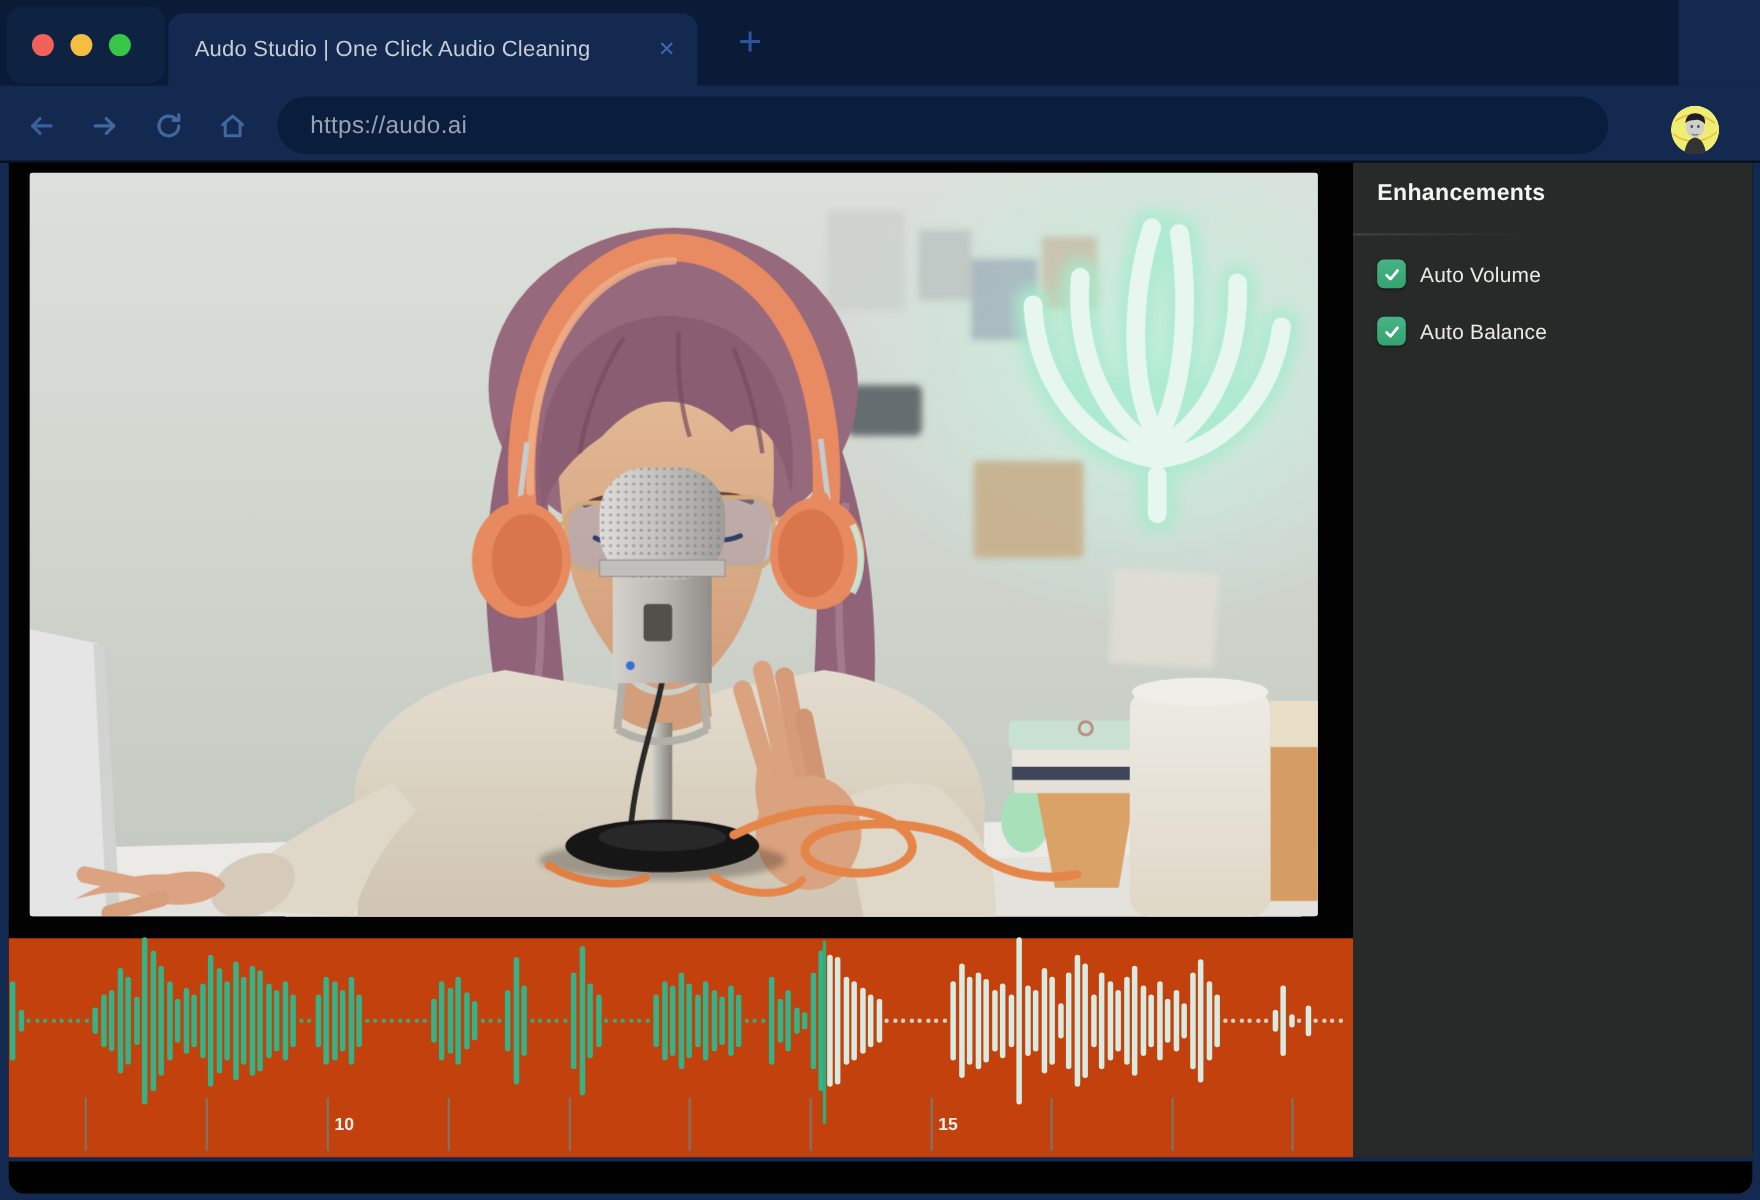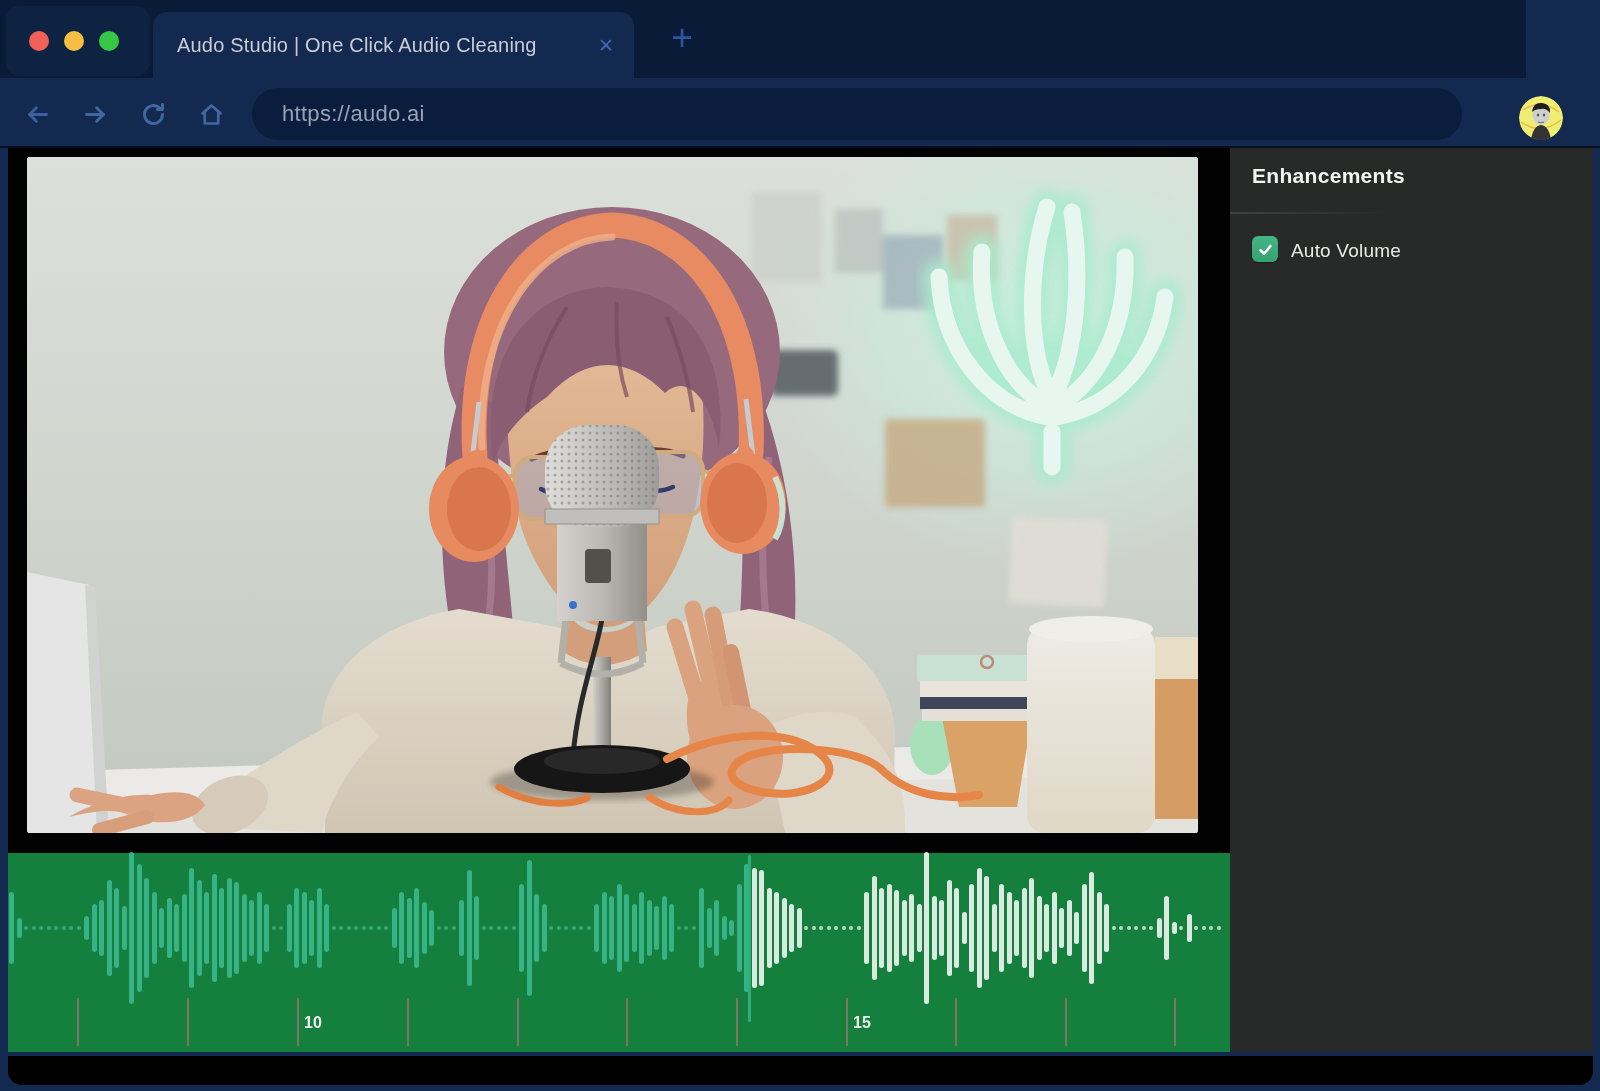--- a/index.html
+++ b/index.html
@@ -39,21 +39,21 @@
   .checkbox svg { width:17px; height:17px; }
   .check-label { margin-left:13px; color:#eceae6; font-size:19px; letter-spacing:.2px; }
   .apply-btn { position:absolute; left:20px; top:322px; width:330px; height:47px; border-radius:24px; background:linear-gradient(180deg,#56b287,#48a67a); display:flex; align-items:center; justify-content:center; gap:10px; box-shadow:0 2px 6px rgba(0,0,0,.35); cursor:default; }
   .apply-btn svg { width:21px; height:21px; }
   .apply-label { color:#ffffff; font-size:20px; font-weight:bold; letter-spacing:.4px; }
   .download-btn { position:absolute; left:22px; top:841px; width:330px; height:42px; border-radius:21px; background:#242625; border:1px solid #585955; display:flex; align-items:center; justify-content:center; gap:11px; cursor:default; }
   .download-btn svg { width:20px; height:20px; }
   .download-label { color:#efeee9; font-size:19px; letter-spacing:.3px; }
 
   
-  .wave-section { position:absolute; left:0; top:705px; width:1222px; height:199px; background:#15803d; }
+  .wave-section { position:absolute; left:0; top:705px; width:1222px; height:199px; background:#c2410c; }
   .wave-bar { position:absolute; border-radius:2.5px; }
   .wave-dot { position:absolute; width:4px; height:4px; border-radius:50%; top:73px; opacity:.85; }
   .playhead { position:absolute; left:740px; top:2px; width:3px; height:167px; border-radius:2px; }
   .tick { position:absolute; top:145px; width:2px; height:48px; background:#7e7567; }
   .tick-label { position:absolute; top:161px; color:#eef0ee; font-size:16px; font-weight:bold; }
 
   
   .bottom-black { position:absolute; left:8px; top:1056px; width:1585px; height:29px; background:#000; border-radius:0 0 14px 14px; }
 </style>
 </head>
@@ -326,20 +326,28 @@
       <div class="panel-title">Enhancements</div>
       <div class="panel-divider"></div>
       <div class="check-list" id="check-list">
           <div class="check-row">
             <span class="checkbox">
               <svg viewBox="0 0 24 24">
                 <polyline points="5,13 10,18 19,7" fill="none" stroke="#ffffff" stroke-width="3.6" stroke-linecap="round" stroke-linejoin="round"></polyline>
               </svg>
             </span>
             <span class="check-label">Auto Volume</span>
+          </div>
+          <div class="check-row">
+            <span class="checkbox">
+              <svg viewBox="0 0 24 24">
+                <polyline points="5,13 10,18 19,7" fill="none" stroke="#ffffff" stroke-width="3.6" stroke-linecap="round" stroke-linejoin="round"></polyline>
+              </svg>
+            </span>
+            <span class="check-label">Auto Balance</span>
           </div>
         </div>
     </div>
 
     <div class="wave-section">
       <div id="wave-bars" style="position:absolute;inset:0;">
           <div class="wave-bar" style="left: 1px; width: 5px; top: 39px; height: 72px; background: rgb(54, 178, 134);"></div>
           <div class="wave-bar" style="left: 8.5px; width: 5px; top: 65.4px; height: 19.2px; background: rgb(54, 178, 134);"></div>
           <div class="wave-dot" style="left: 16px; background: rgb(54, 178, 134);"></div>
           <div class="wave-dot" style="left: 23.5px; background: rgb(54, 178, 134);"></div>

